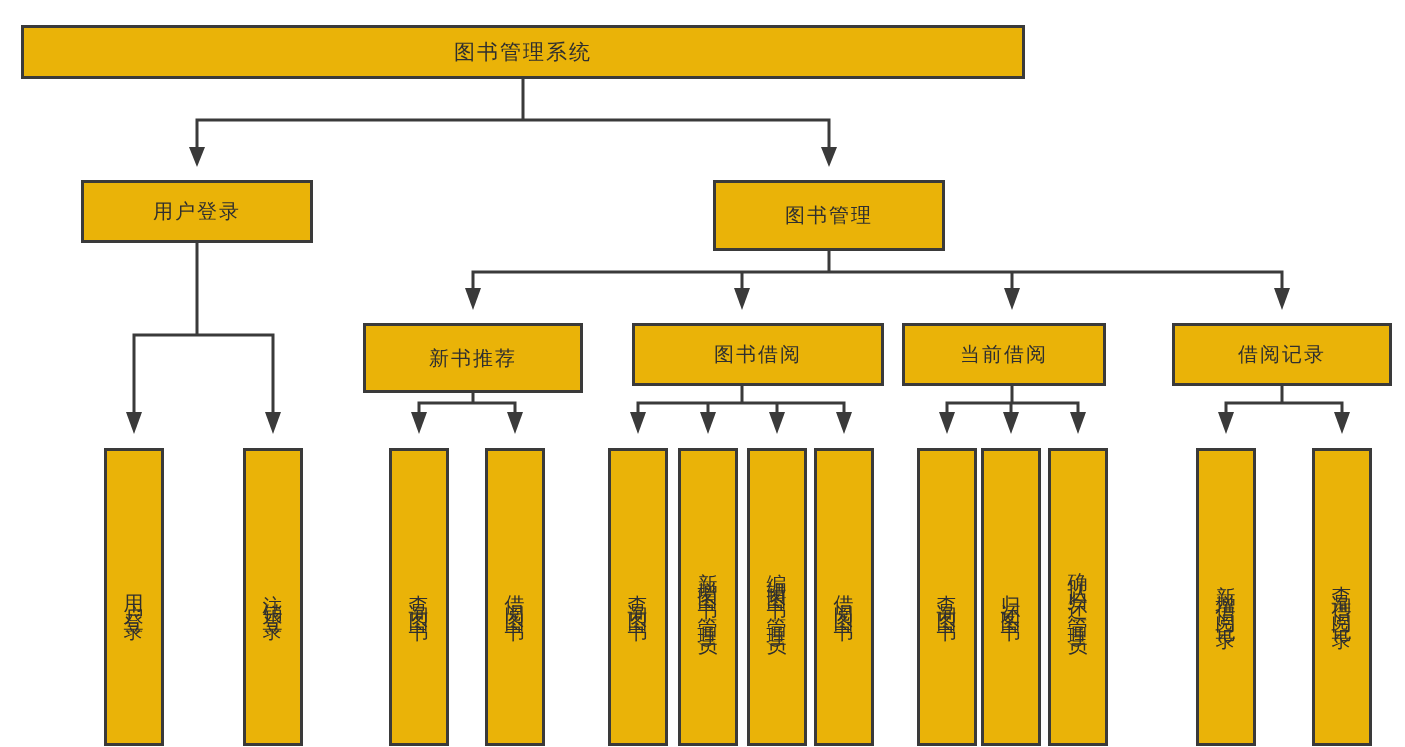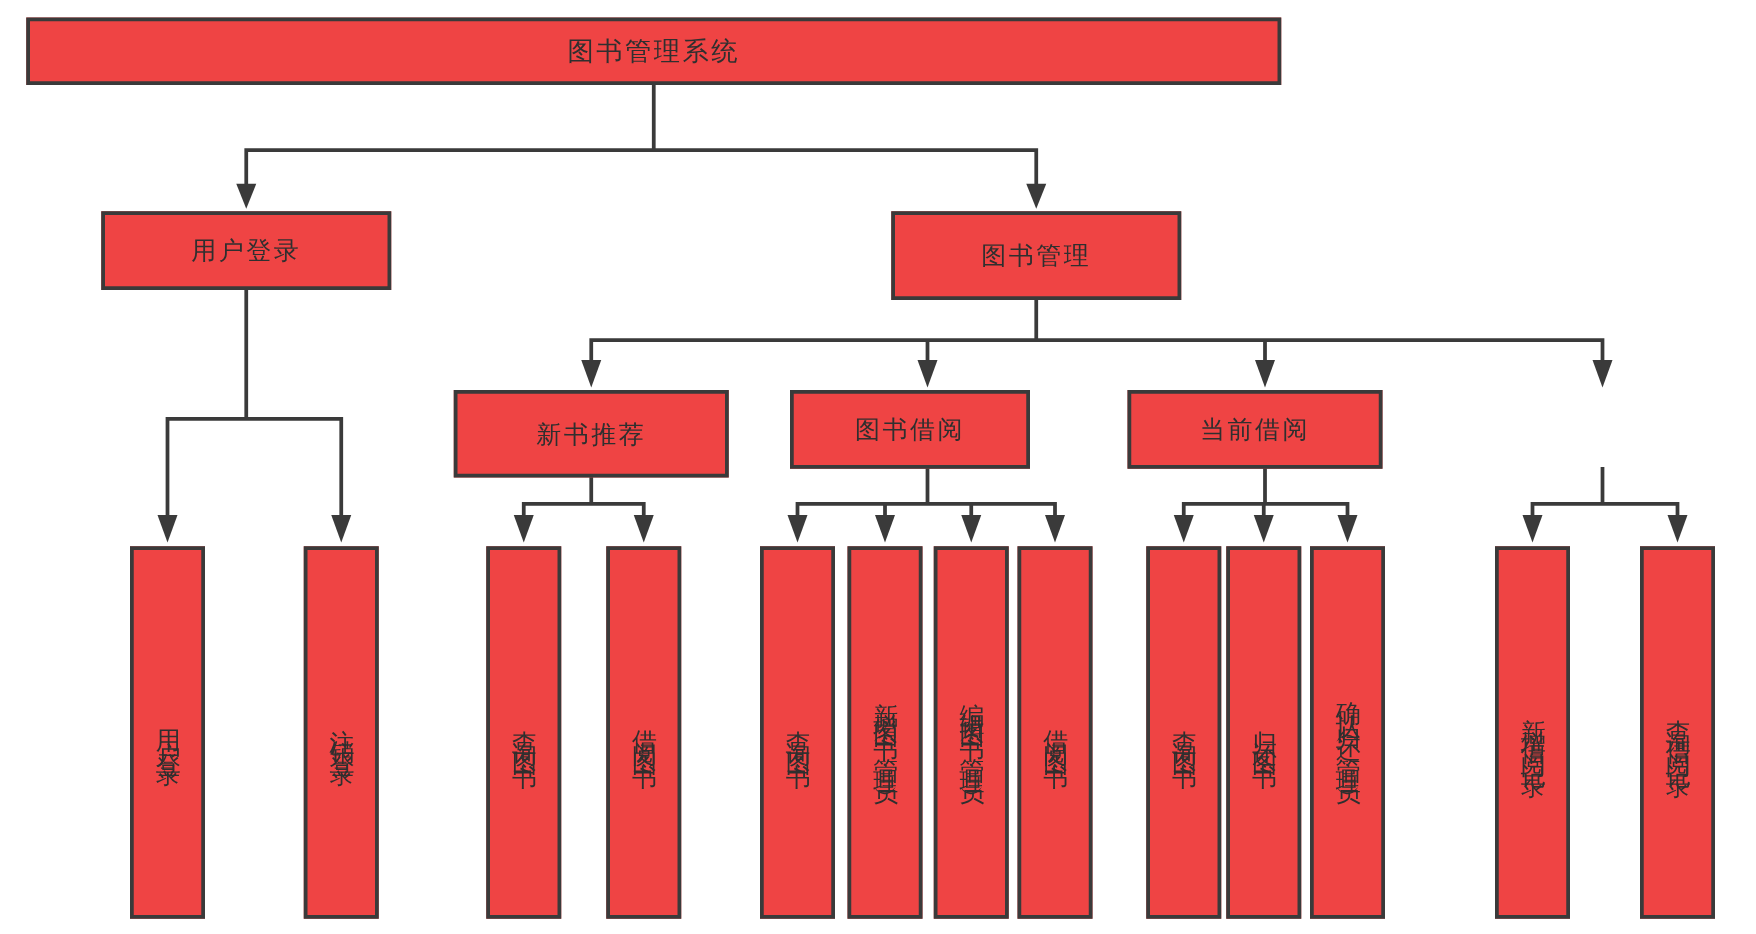--- a/index.html
+++ b/index.html
@@ -6,24 +6,24 @@
   .canvas{
     position:relative;
     width:1405px;height:747px;
     background:#ffffff;
     font-family:"Liberation Sans","DejaVu Sans",sans-serif;
     overflow:hidden;
   }
   .wires{position:absolute;left:0;top:0;width:1405px;height:747px;pointer-events:none;}
   .node{
     position:absolute;box-sizing:border-box;
-    background:#ef4444;border:3px solid #3a3a3a;
+    background:#eab308;border:3px solid #3a3a3a;
     display:flex;align-items:center;justify-content:center;
     color:#2f2f2f;font-size:20px;letter-spacing:2px;
-    text-align:right;white-space:nowrap;
+    text-align:right;white-space:nowrap;margin-top:11px;
   }
   .lvl1{font-size:21px;}
   .vnode{
     writing-mode:vertical-lr;
     text-orientation:mixed;
     letter-spacing:9px;
     font-size:20px;
     white-space:normal;
     padding:8px 0;
     line-height:1;
@@ -93,22 +93,23 @@
       <polygon points="1334,412 1350,412 1342,434"></polygon>
     </g>
   </svg>
 
   <div class="node lvl1" style="left:21px;top:14px;width:1004px;height:54px">图书管理系统</div>
 
   <div class="node" style="left:81px;top:169px;width:232px;height:63px">用户登录</div>
   <div class="node" style="left:713px;top:169px;width:232px;height:71px">图书管理</div>
 
   <div class="node" style="left:363px;top:312px;width:220px;height:70px">新书推荐</div>
-  <div class="node" style="left:632px;top:312px;width:192px;height:63px">图书借阅</div>
+  <div class="node" style="left:632px;top:312px;width:252px;height:63px">图书借阅</div>
   <div class="node" style="left:902px;top:312px;width:204px;height:63px">当前借阅</div>
+  <div class="node" style="left:1172px;top:312px;width:220px;height:63px">借阅记录</div>
 
   <div class="node vnode" style="left:104px;top:437px;width:60px;height:298px">用户登录</div>
   <div class="node vnode" style="left:243px;top:437px;width:60px;height:298px">注销登录</div>
 
   <div class="node vnode" style="left:389px;top:437px;width:60px;height:298px">查询图书</div>
   <div class="node vnode" style="left:485px;top:437px;width:60px;height:298px">借阅图书</div>
 
   <div class="node vnode" style="left:608px;top:437px;width:60px;height:298px">查询图书</div>
   <div class="node vnode" style="left:678px;top:437px;width:60px;height:298px">新增图书（管理员）</div>
   <div class="node vnode" style="left:747px;top:437px;width:60px;height:298px">编辑图书（管理员）</div>

